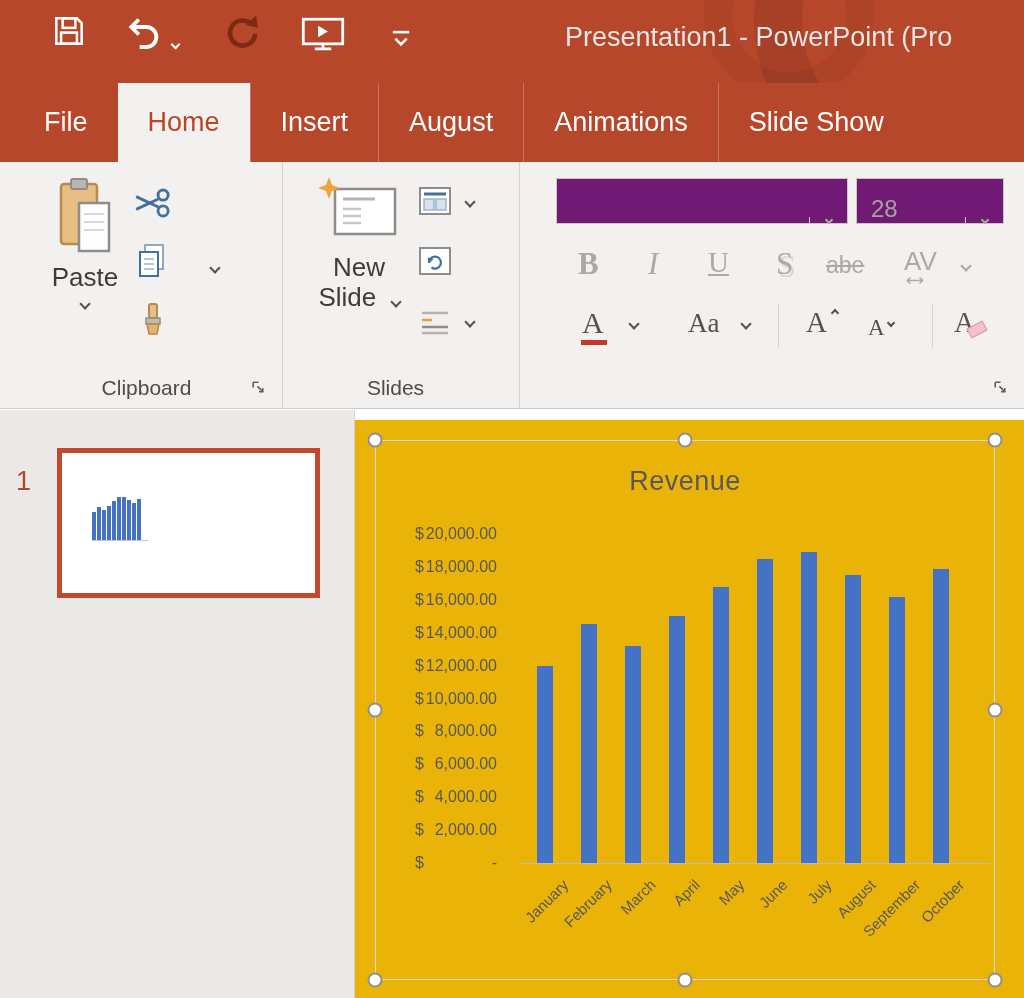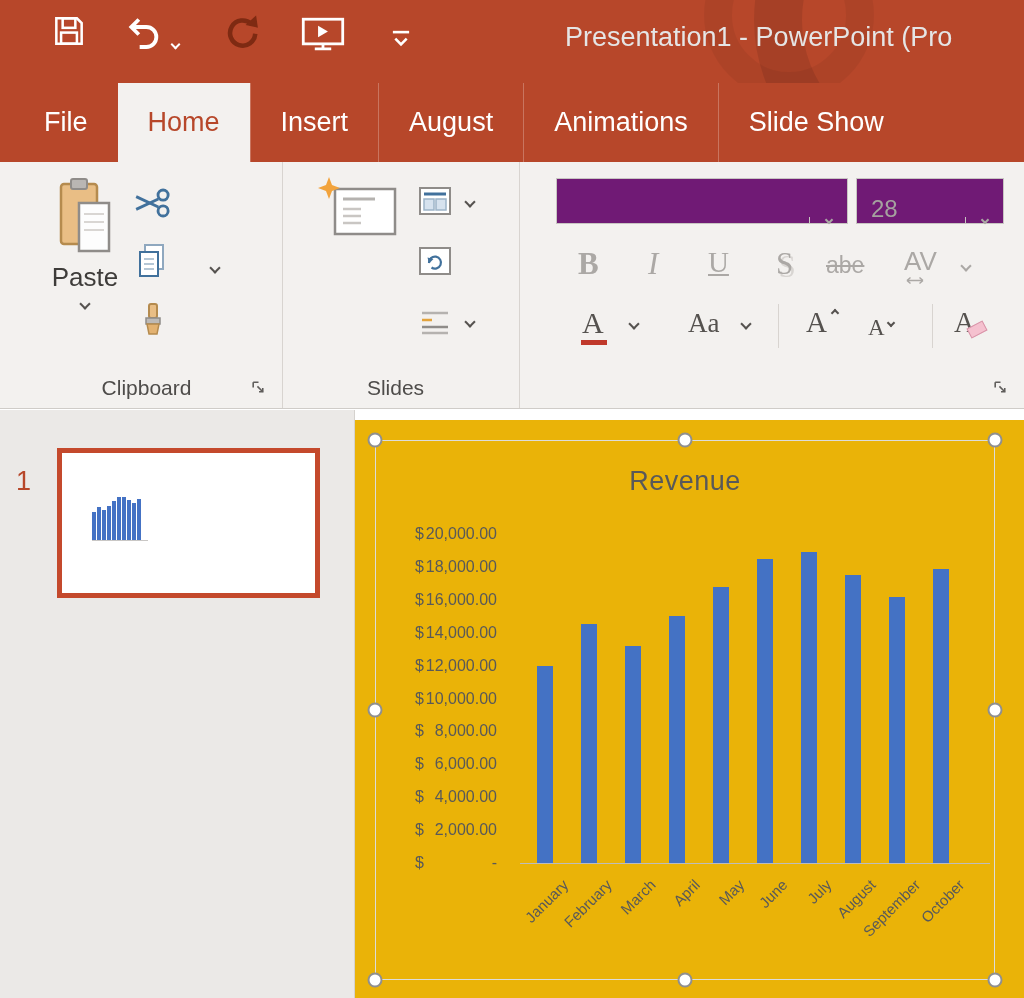--- a/index.html
+++ b/index.html
@@ -200,20 +200,25 @@
   <div class="group bordered" style="left:272px;width:248px;">
     <div class="btn-big" style="left:28px;top:14px;width:118px;">
       <svg width="84" height="68" viewBox="0 0 84 68">
         <rect x="18" y="13" width="60" height="45" fill="#fff" stroke="#8F8C89" stroke-width="2.5"></rect>
         <line x1="26" y1="23" x2="58" y2="23" stroke="#B5B2AF" stroke-width="3"></line>
         <line x1="26" y1="33" x2="44" y2="33" stroke="#C9C6C3" stroke-width="2.5"></line>
         <line x1="26" y1="40" x2="44" y2="40" stroke="#C9C6C3" stroke-width="2.5"></line>
         <line x1="26" y1="47" x2="44" y2="47" stroke="#C9C6C3" stroke-width="2.5"></line>
         <path d="M12 1 L15 9 L23 12 L15 15 L12 23 L9 15 L1 12 L9 9 Z" fill="#F2A33C"></path>
       </svg>
+      <div class="btn-big-label">
+        <span>New</span><br>
+        <span>Slide</span>
+        <span class="chev" style="margin-left:8px;"></span>
+      </div>
     </div>
 
     <div class="small-btn" style="left:146px;top:24px;">
       <svg width="34" height="30" viewBox="0 0 34 30">
         <rect x="2" y="2" width="30" height="26" fill="#fff" stroke="#8F8C89" stroke-width="2"></rect>
         <line x1="6" y1="8" x2="28" y2="8" stroke="#41719C" stroke-width="3"></line>
         <rect x="6" y="13" width="10" height="11" fill="#D6E2EE" stroke="#9DB4C8" stroke-width="1.5"></rect>
         <rect x="18" y="13" width="10" height="11" fill="#D6E2EE" stroke="#9DB4C8" stroke-width="1.5"></rect>
       </svg>
       <span class="chev" style="position:absolute;left:48px;top:12px;"></span>

